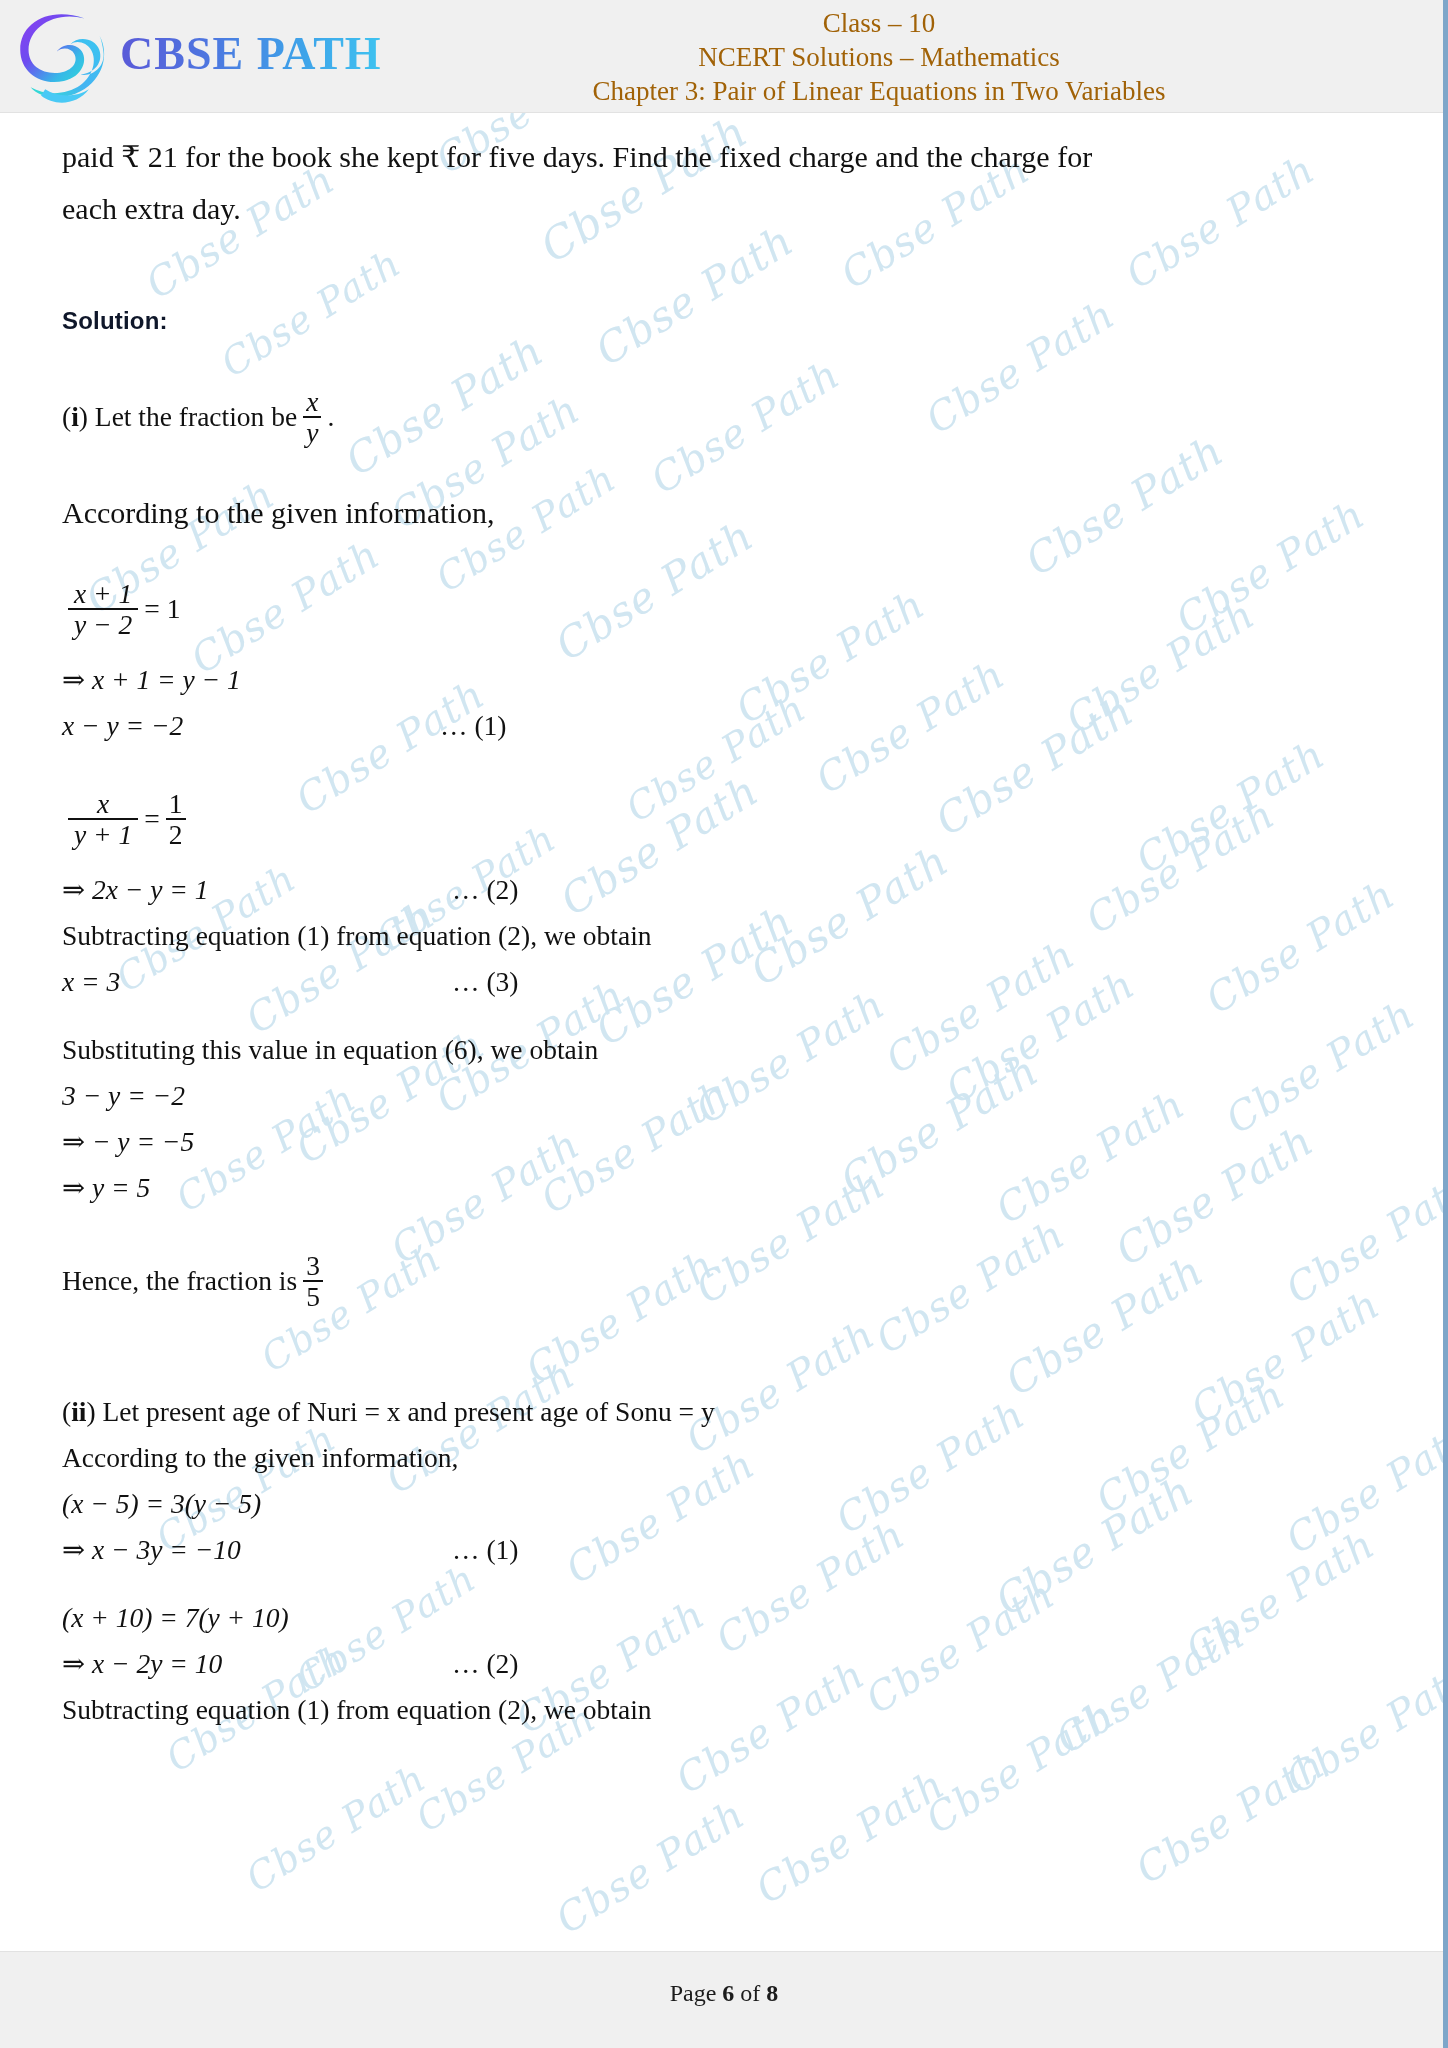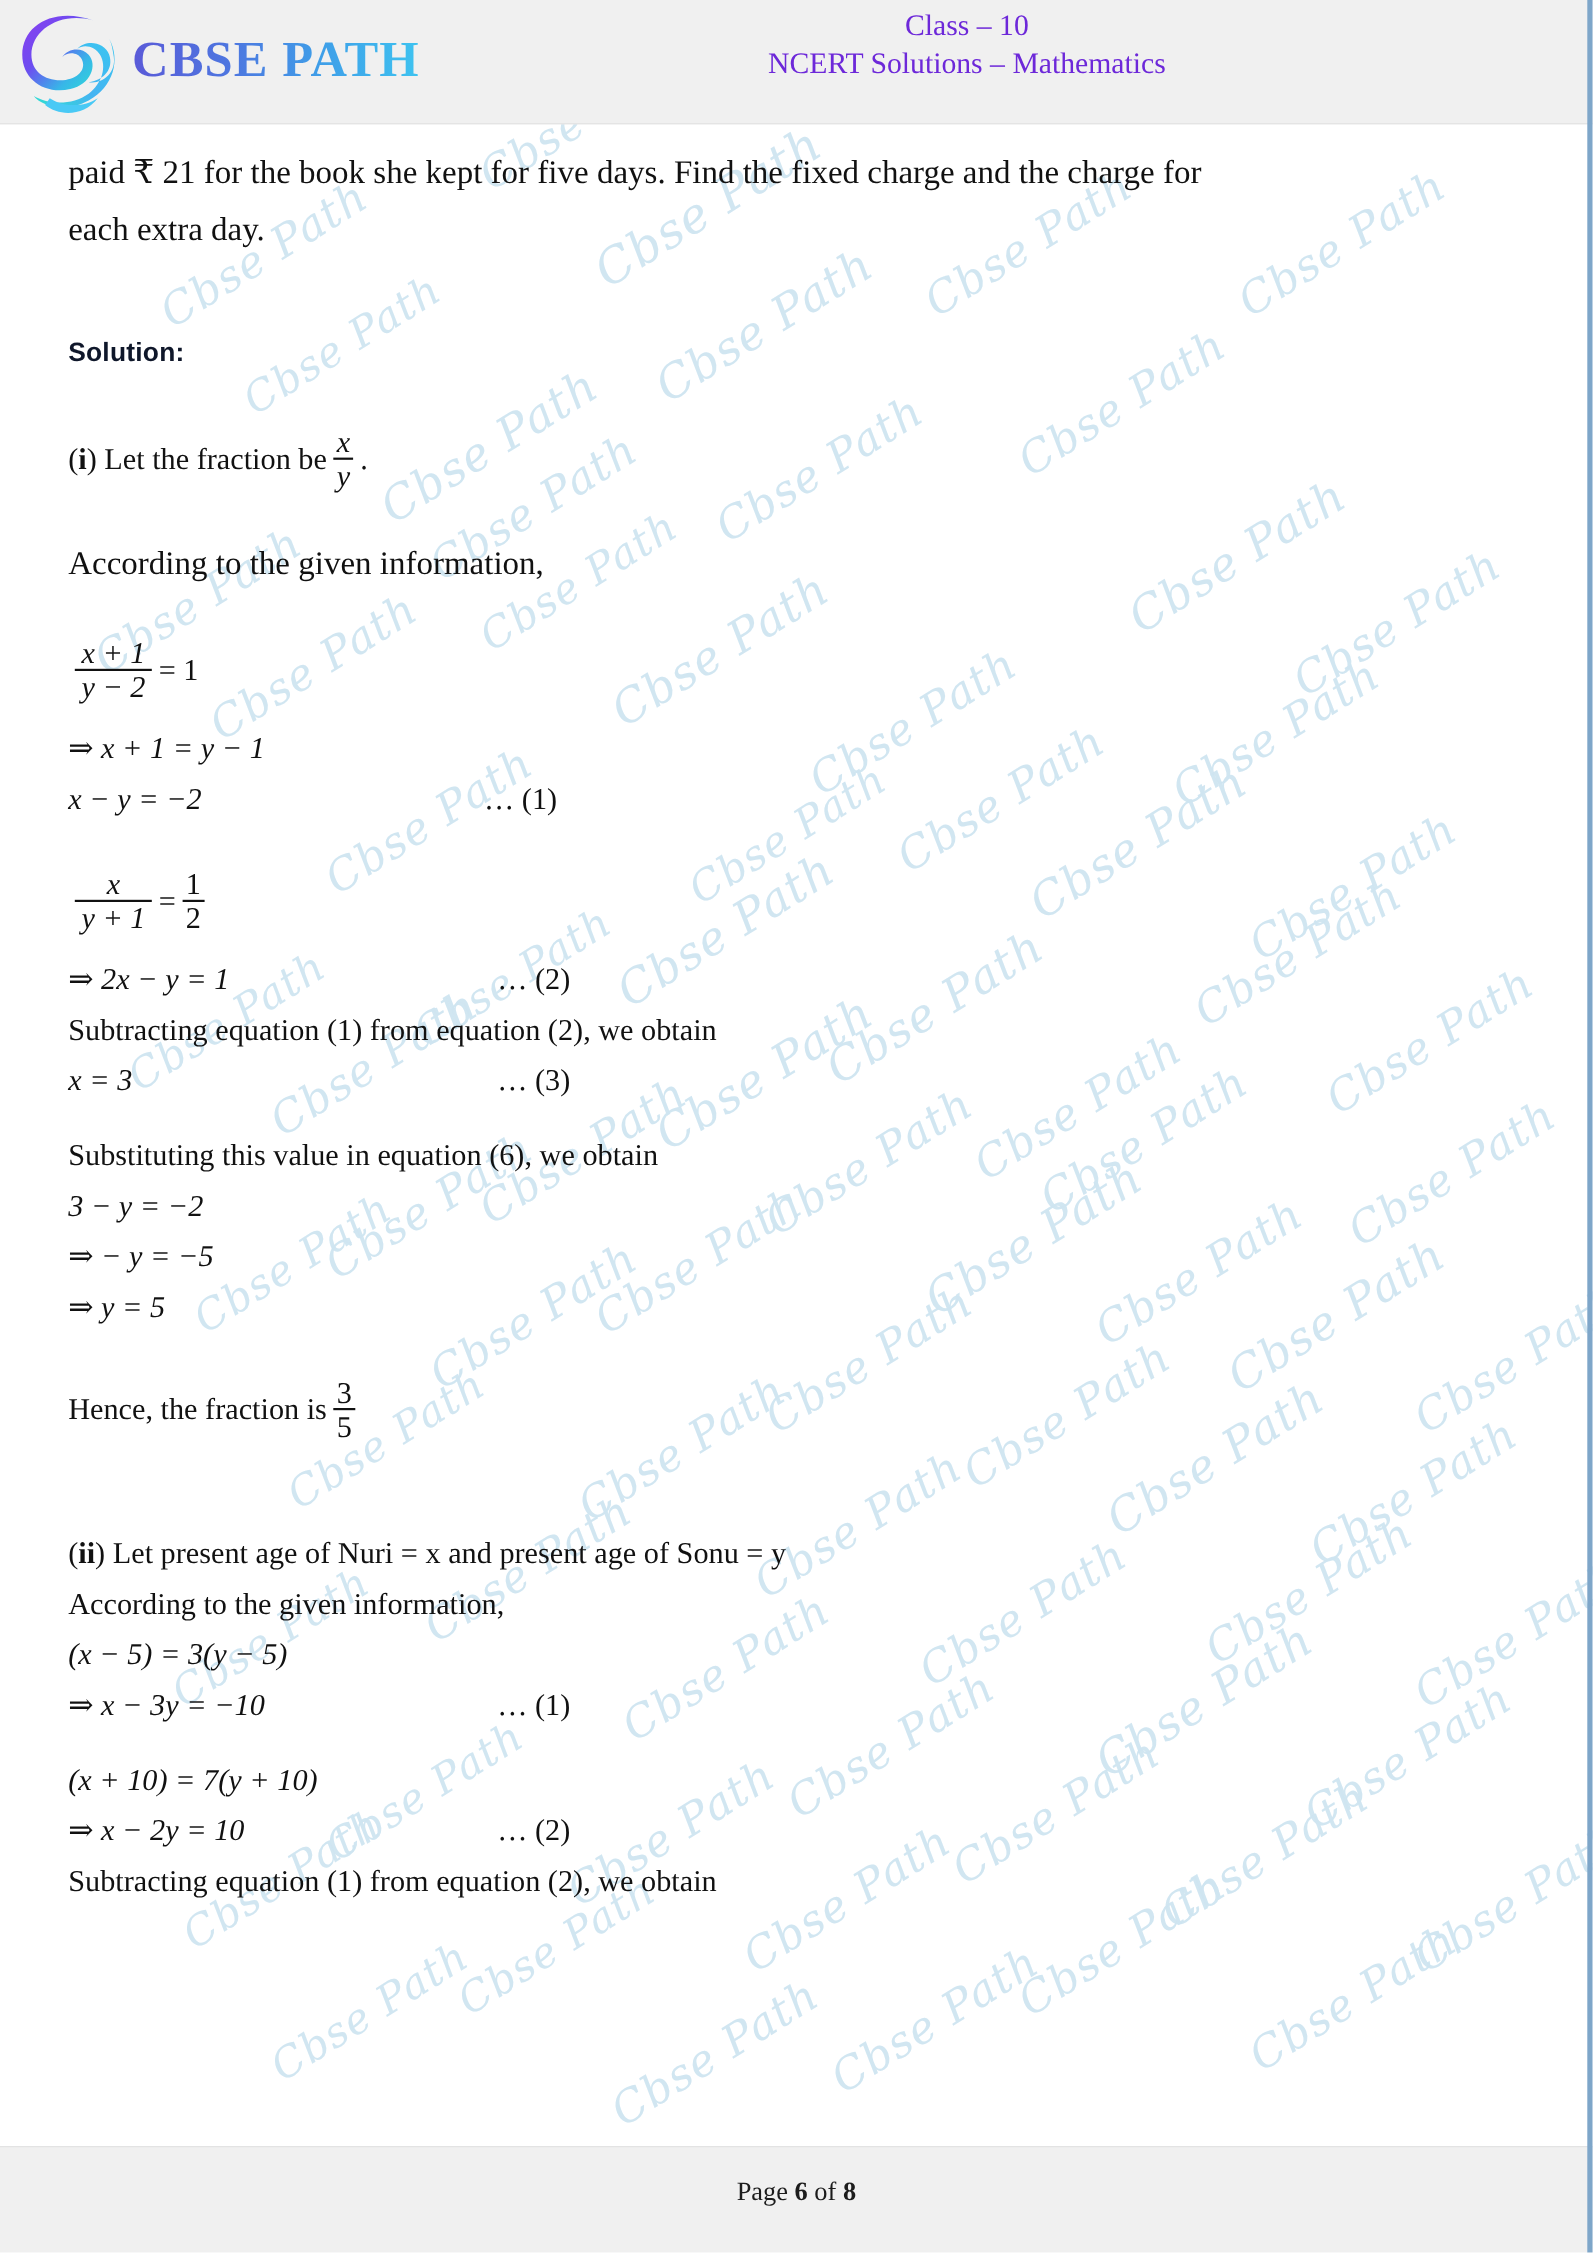--- a/index.html
+++ b/index.html
@@ -55,21 +55,21 @@
   .header-center {
     position: absolute;
     left: 330px;
     right: 20px;
     top: 6px;
     text-align: center;
   }
   .header-center div {
     font-size: 27px;
     line-height: 34px;
-    color: #6d28d9;
+    color: #a16207;
     white-space: nowrap;
   }
 
   
   .content {
     position: relative;
     z-index: 4;
     padding: 18px 62px 0 62px;
     font-size: 27px;
     line-height: 1.05;
@@ -277,20 +277,21 @@
         </defs>
         <path d="M68 14 C40 6 14 22 14 44 C14 60 28 68 44 66 C56 64 62 56 58 48 C55 42 46 41 41 46 C46 38 58 37 64 44 C72 53 66 70 48 74 C26 79 6 66 6 44 C6 18 34 2 68 14 Z" fill="url(#lg1)"></path>
         <path d="M82 30 C92 48 86 72 64 84 C46 94 24 90 16 80 C30 88 50 88 64 78 C76 69 80 54 74 44 C70 37 60 34 54 39 C62 30 78 33 82 44 C86 56 78 66 64 68 C76 70 88 60 86 46 C85 39 84 34 82 30 Z" fill="url(#lg2)"></path>
         <path d="M30 82 C42 90 60 90 72 82 C60 98 38 98 26 88 Z" fill="#49c9f5"></path>
       </svg>
       <span class="logo-text">CBSE PATH</span>
     </div>
     <div class="header-center">
       <div>Class – 10</div>
       <div>NCERT Solutions – Mathematics</div>
+      <div>Chapter 3: Pair of Linear Equations in Two Variables</div>
     </div>
   </div>
 
   <div class="content">
 
     <div class="para">paid ₹ 21 for the book she kept for five days. Find the fixed charge and the charge for</div>
     <div class="para">each extra day.</div>
 
     <div class="gap-lg"></div>
 

